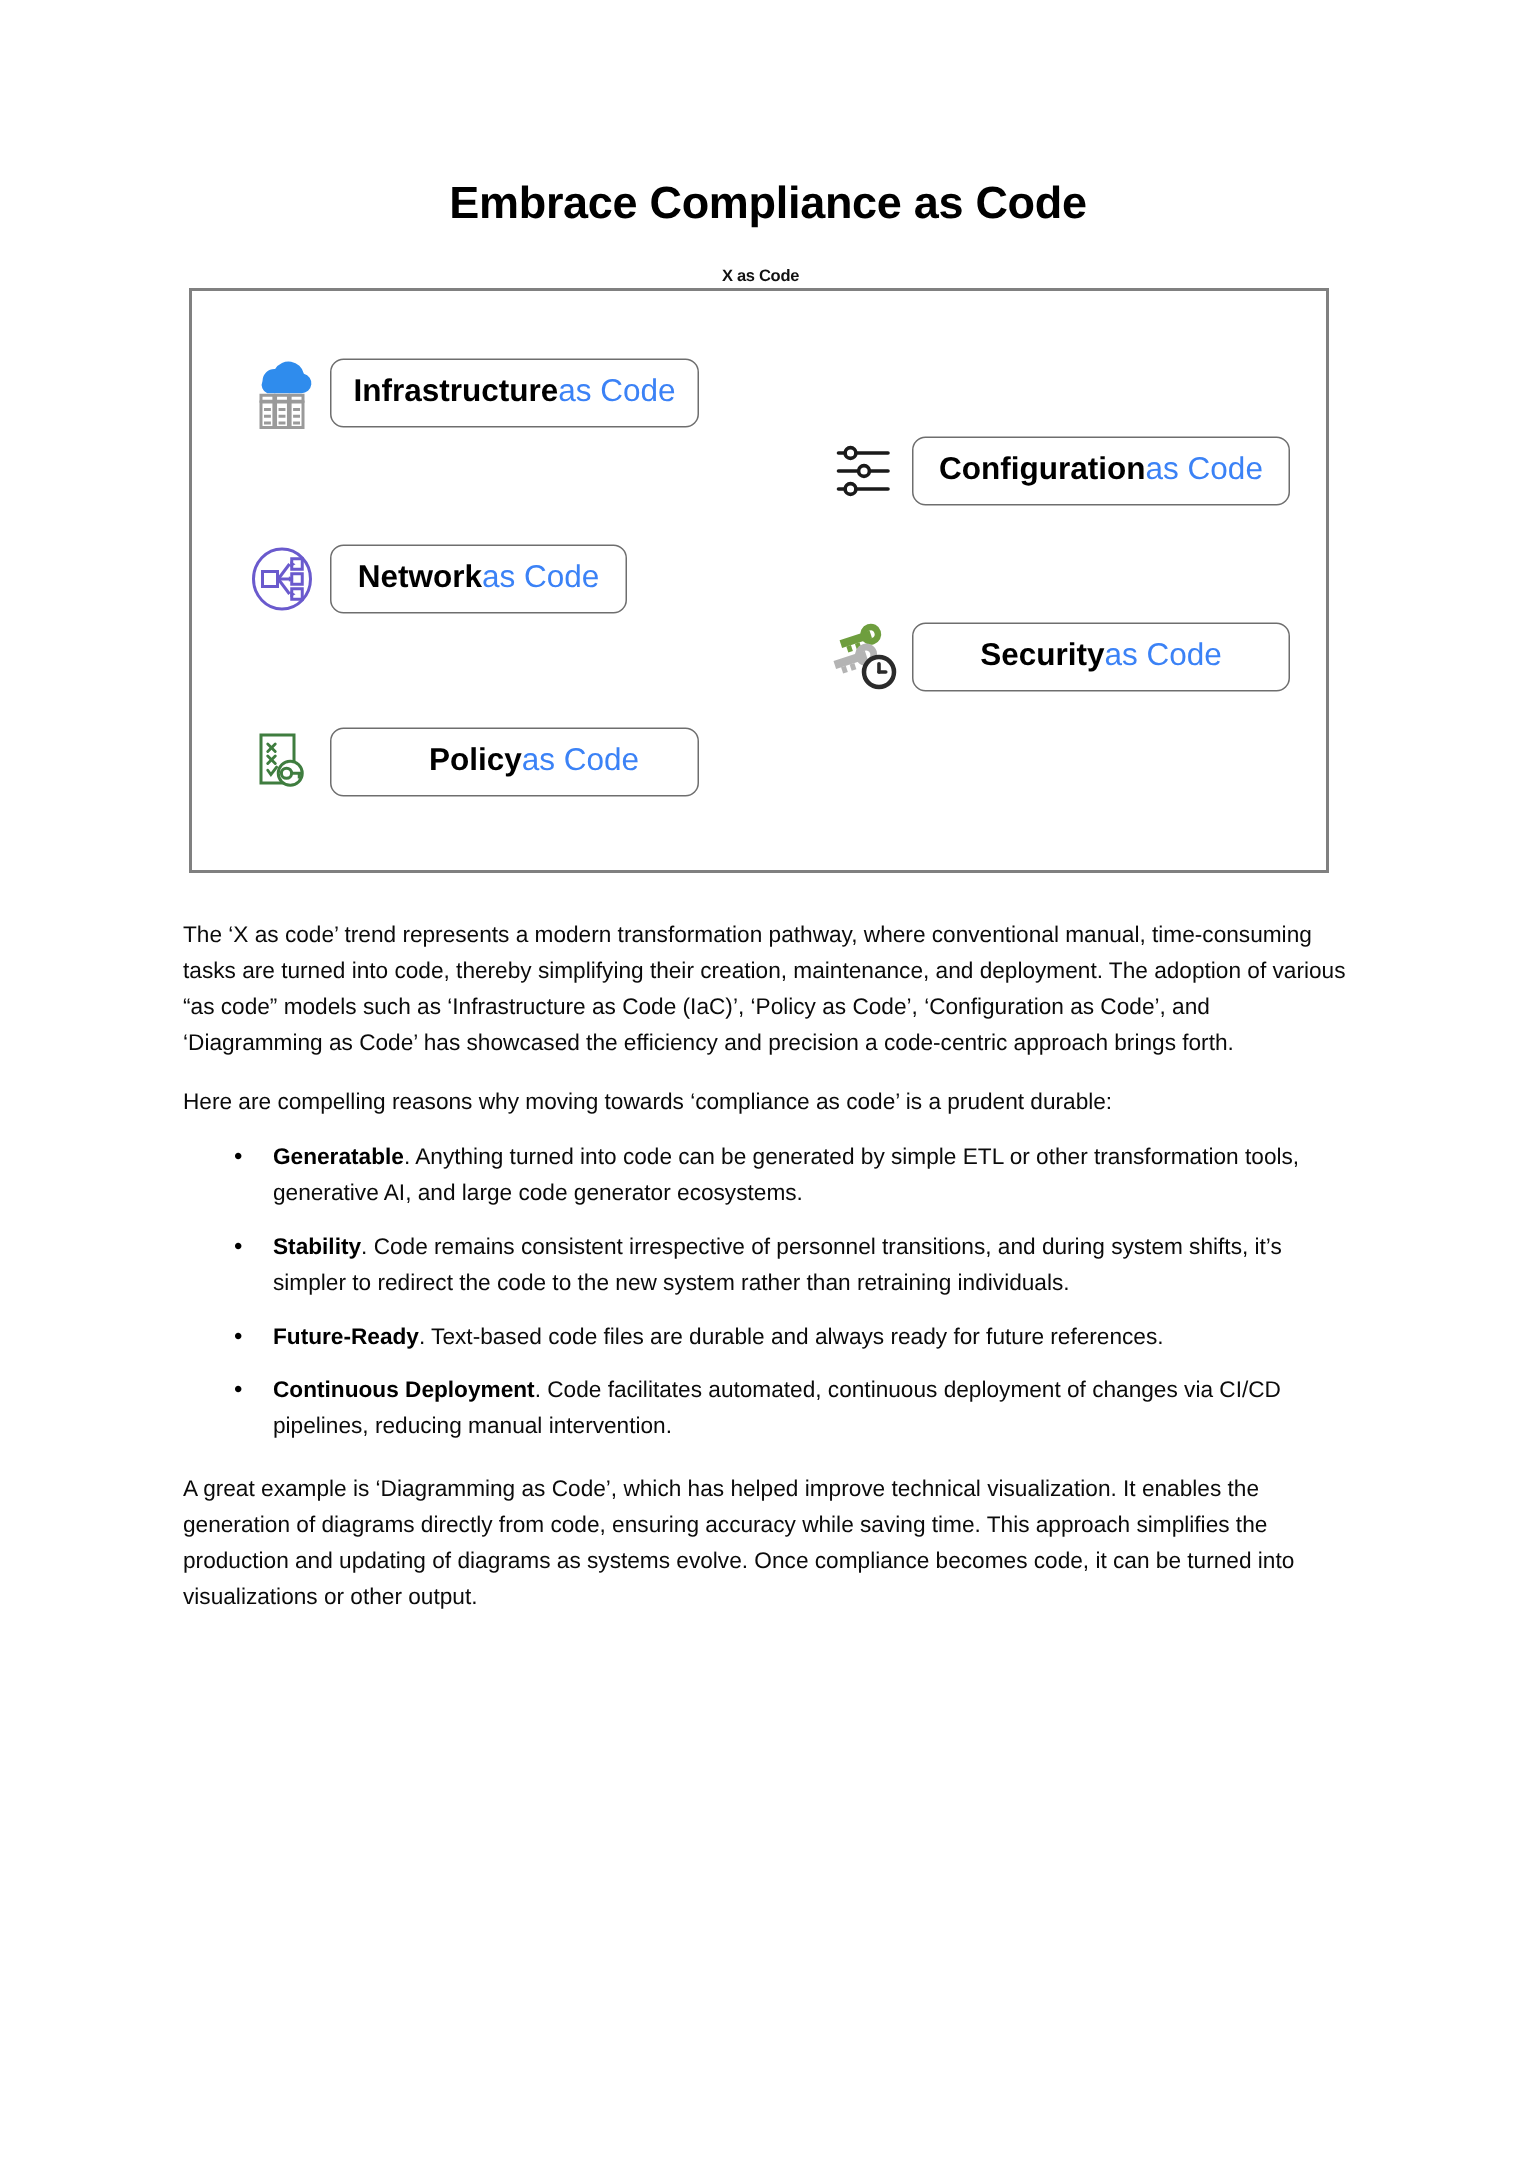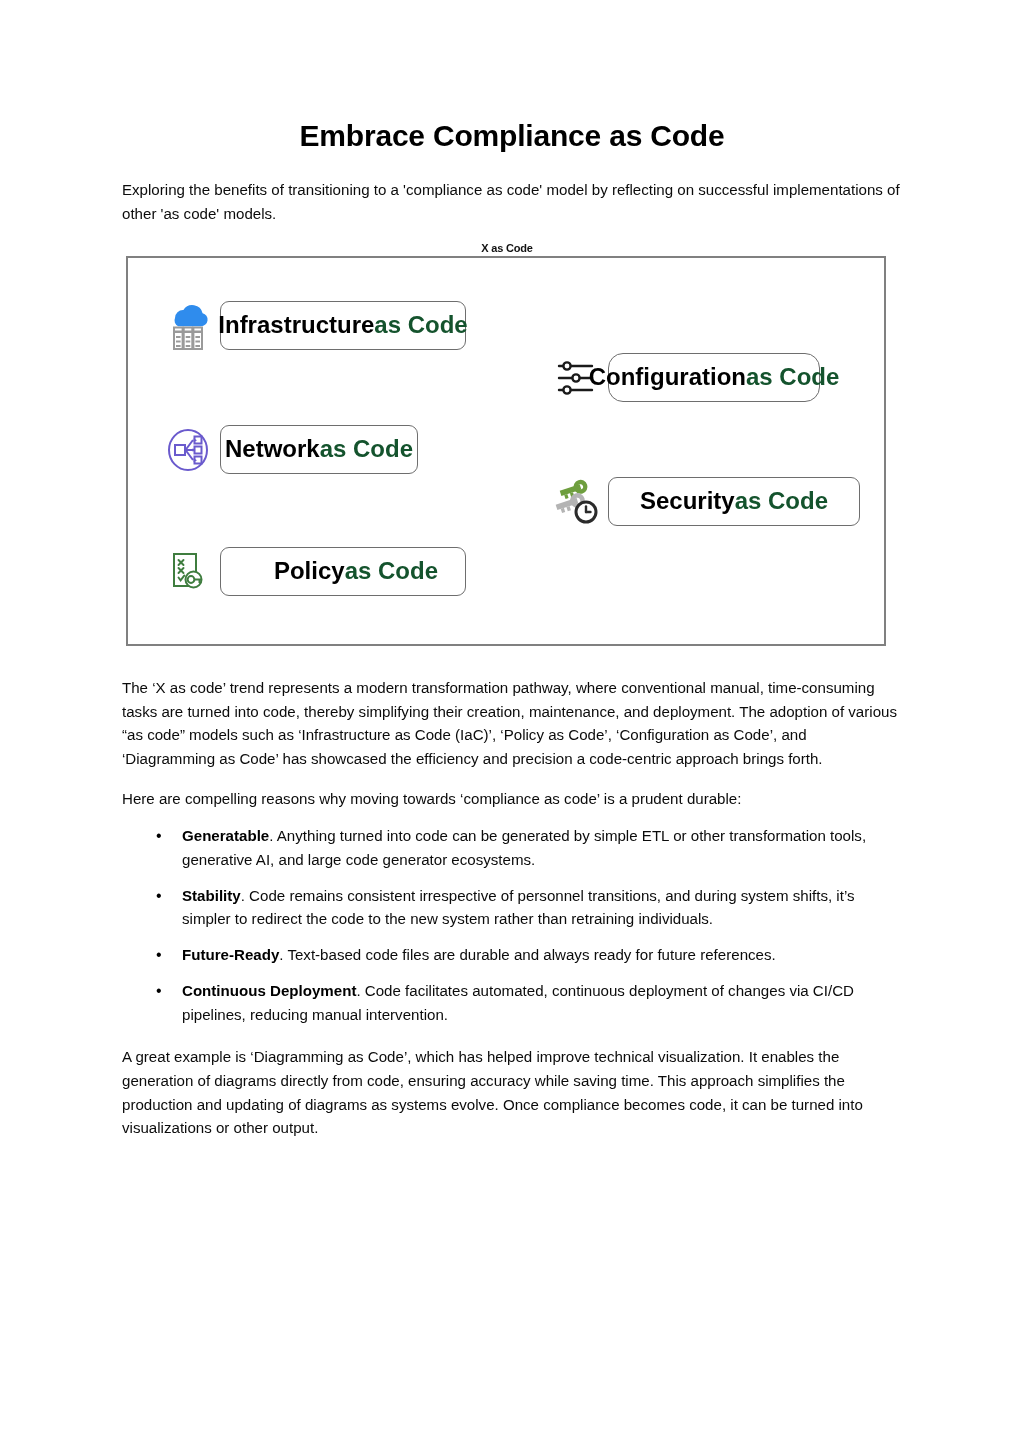--- a/index.html
+++ b/index.html
@@ -95,37 +95,37 @@
     display: flex;
     align-items: center;
     justify-content: center;
     margin-right: 6px;
   }
   .node-box {
     border: 1.6px solid #6e6e6e;
     border-radius: 9px;
     background: #fff;
     padding: 9px 18px 10px 18px;
-    font-size: 24px;
+    font-size: 21px;
     white-space: nowrap;
     color: #1a1a1a;
     line-height: 1.15;
     box-sizing: border-box;
     display: flex;
     align-items: center;
     justify-content: center;
   }
   .node-box .lead { font-weight: bold; color: #000; }
-  .node-box .tail { font-weight: bold; color: #14532d; }
+  .node-box .tail { font-weight: normal; color: #3b82f6; }
 
   
   .node-infra .node-box   { width: 246px; }
   .node-network .node-box { width: 198px; }
   .node-policy .node-box  { width: 246px; padding-left: 44px; }
-  .node-config .node-box  { width: 212px; border-radius: 15px; }
+  .node-config .node-box  { width: 252px; }
   .node-security .node-box{ width: 252px; }
 
   .node-infra    { left: 36px;  top: 56px; }
   .node-network  { left: 36px;  top: 180px; }
   .node-policy   { left: 36px;  top: 302px; }
   .node-config   { left: 424px; top: 108px; }
   .node-security { left: 424px; top: 232px; }
 
   
   ul.bullets {
@@ -160,21 +160,20 @@
   svg.icn { display: block; }
 </style>
 </head>
 <body>
 
 <div class="page">
   <div class="content">
 
     <h1 class="doc-title">Embrace Compliance as Code</h1>
 
-    <p class="para tight">Exploring the benefits of transitioning to a 'compliance as code' model by reflecting on successful implementations of other 'as code' models.</p>
 
     <div class="diagram-wrap">
 
       <div class="diagram-frame"></div>
 
       <div class="diagram-legend">X as Code</div>
 
       <div class="node node-infra">
         <div class="node-icon">
           <svg class="icn" width="46" height="52" viewBox="0 0 46 52" aria-hidden="true">

